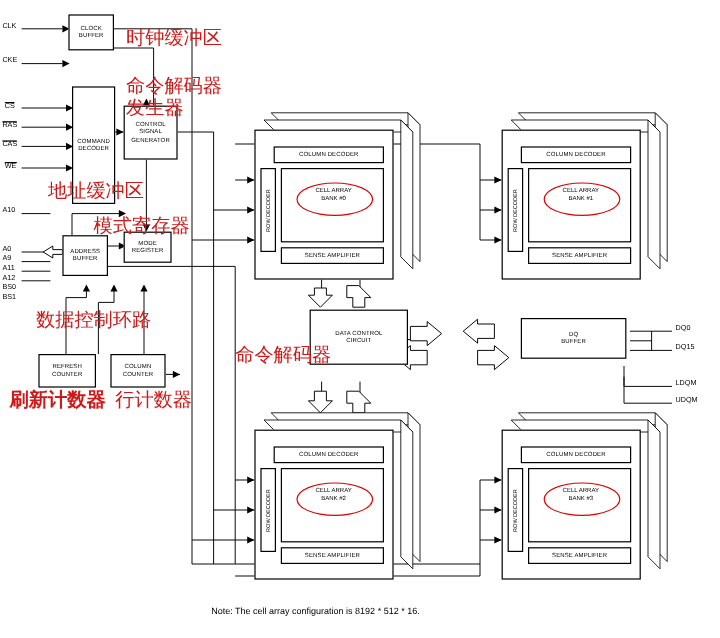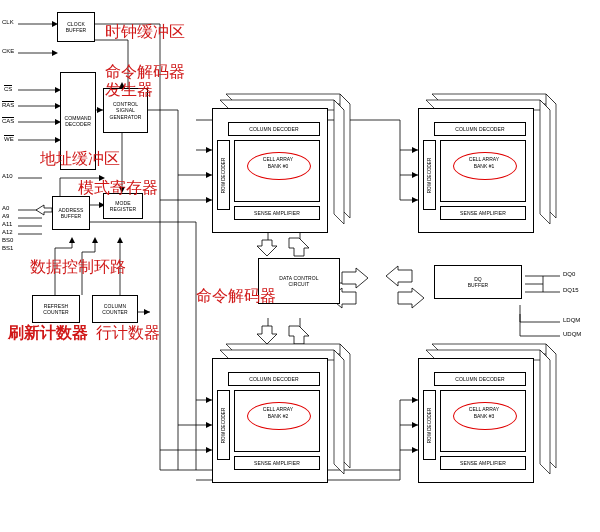--- a/index.html
+++ b/index.html
@@ -363,15 +363,16 @@
   <div class="cnlabel" style="left:78px;top:178px;font-family:Liberation Serif, serif;">模式寄存器</div>
 
   <div class="cnlabel" style="left:30px;top:257px;">数据控制环路</div>
 
   <div class="cnlabel" style="left:8px;top:323px;font-weight:bold;">刷新计数器</div>
 
   <div class="cnlabel" style="left:96px;top:323px;">行计数器</div>
 
   <div class="cnlabel" style="left:196px;top:286px;">命令解码器</div>
 
+  <div class="note" style="left:176px;top:505px;">Note: The cell array configuration is 8192 * 512 * 16.</div>
 
 
 </div>
 
 </body></html>

